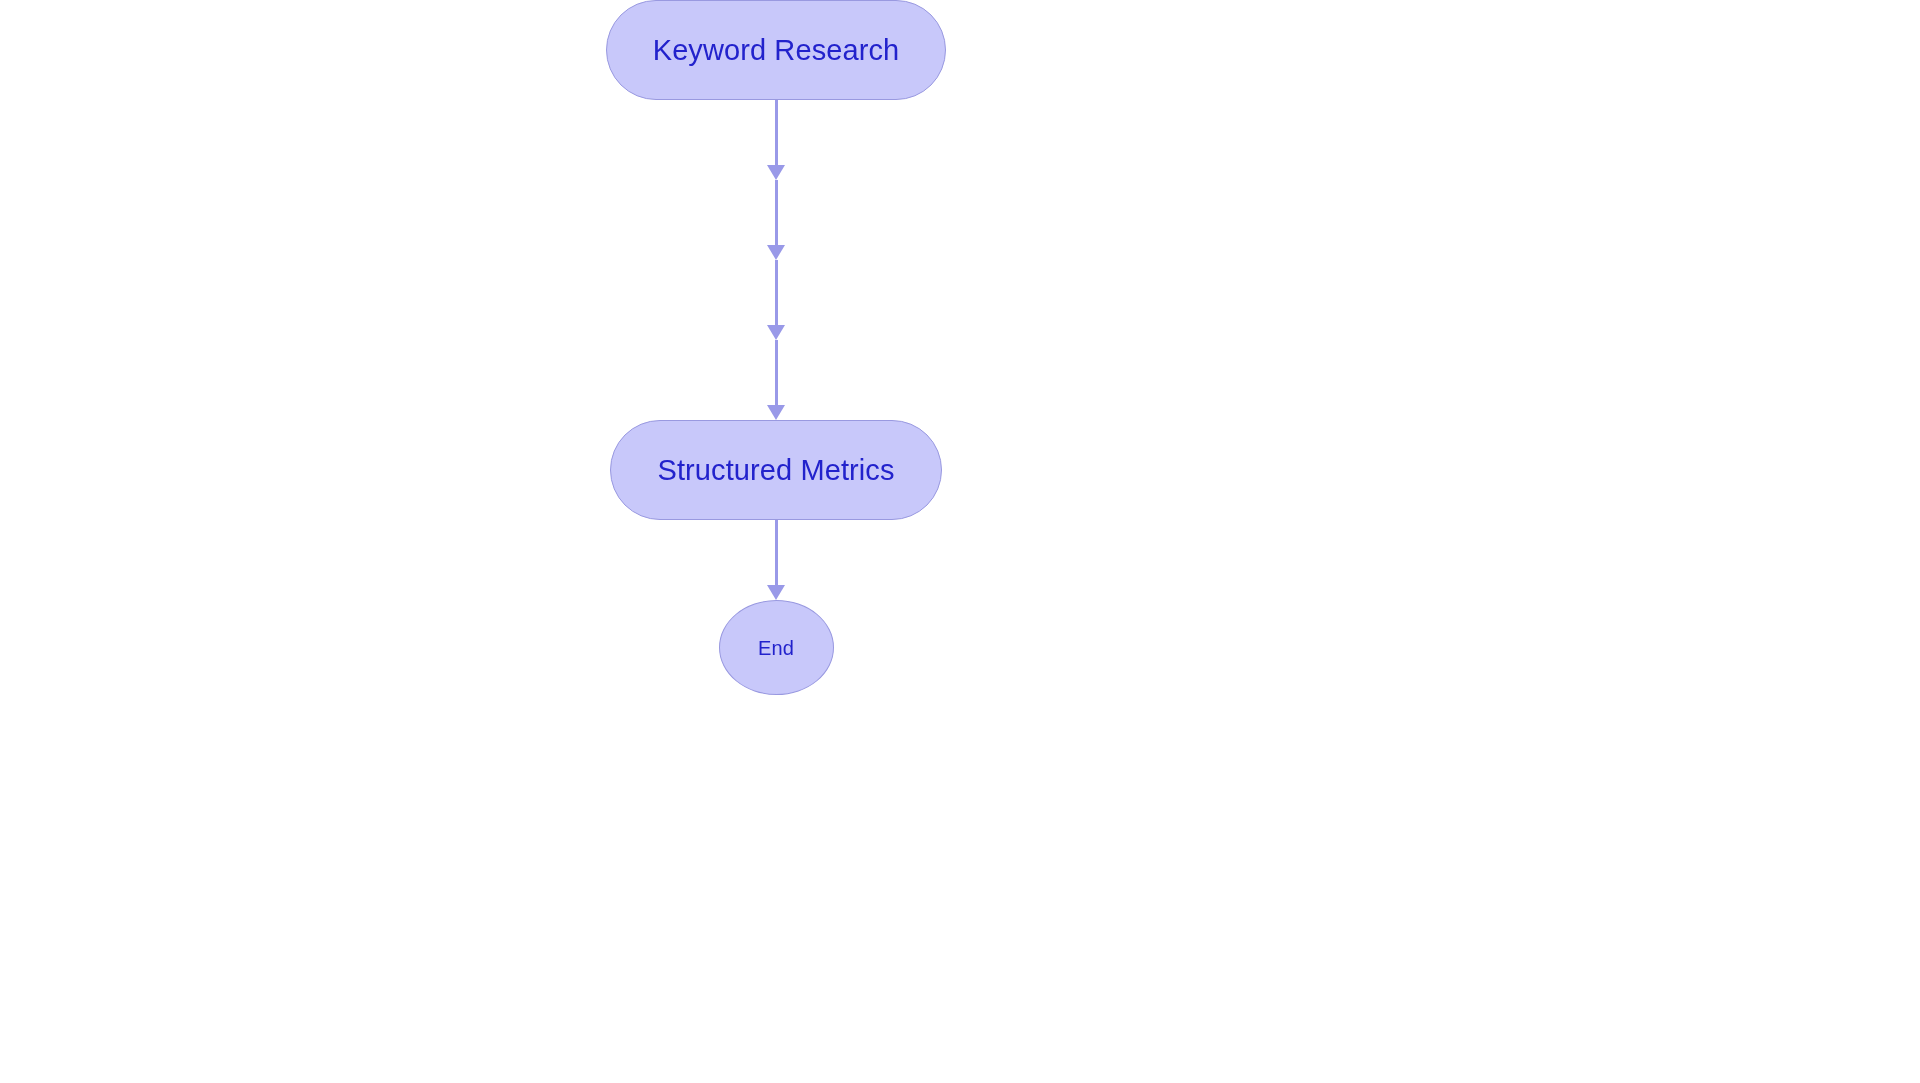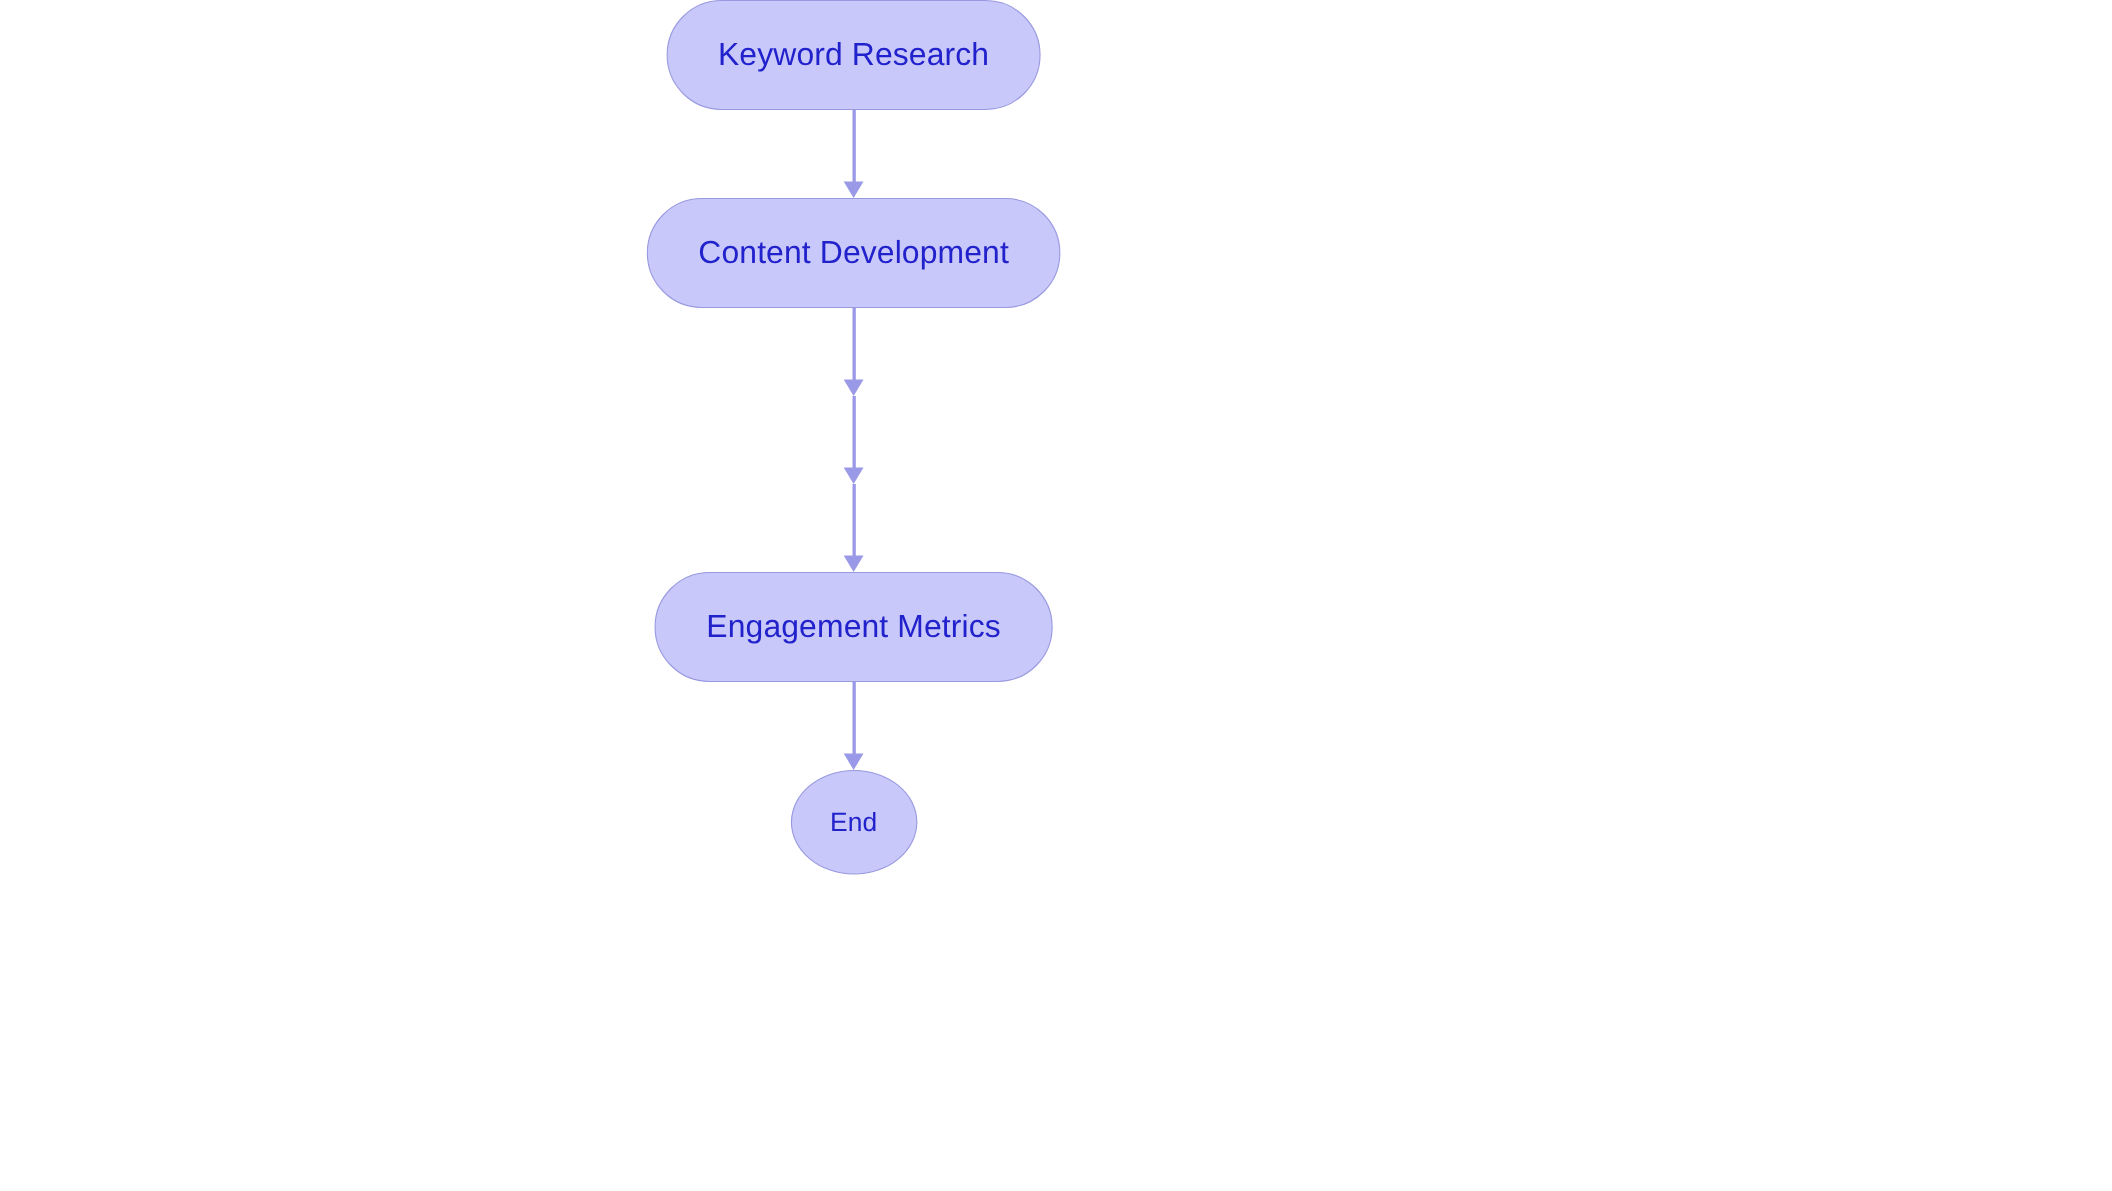--- a/index.html
+++ b/index.html
@@ -55,21 +55,21 @@
   }
 
   
   .node.node-terminal {
     width: 115px;
     height: 95px;
     padding: 0;
     border-radius: 50% / 50%;
   }
   .node.node-terminal .node-label {
-    font-size: 24px;
+    font-size: 20px;
   }
 
   
   .connector {
     position: relative;
     width: 18px;
     height: 80px;
     display: flex;
     flex-direction: column;
     align-items: center;
@@ -98,46 +98,41 @@
     <div class="node">
       <span class="node-label">Keyword Research</span>
     </div>
   </div>
 
   <div class="connector">
     <div class="connector-line"></div>
     <div class="connector-arrowhead"></div>
   </div>
 
-  <div class="flow-row">
-    <div class="node">
-      <span class="node-label">Content Development</span>
-    </div>
-  </div>
 
   <div class="connector">
     <div class="connector-line"></div>
     <div class="connector-arrowhead"></div>
   </div>
 
 
   <div class="connector">
     <div class="connector-line"></div>
     <div class="connector-arrowhead"></div>
   </div>
 
 
   <div class="connector">
     <div class="connector-line"></div>
     <div class="connector-arrowhead"></div>
   </div>
 
   <div class="flow-row">
     <div class="node">
-      <span class="node-label">Engagement Metrics</span>
+      <span class="node-label">Structured Metrics</span>
     </div>
   </div>
 
   <div class="connector">
     <div class="connector-line"></div>
     <div class="connector-arrowhead"></div>
   </div>
 
   <div class="flow-row">
     <div class="node node-terminal">

